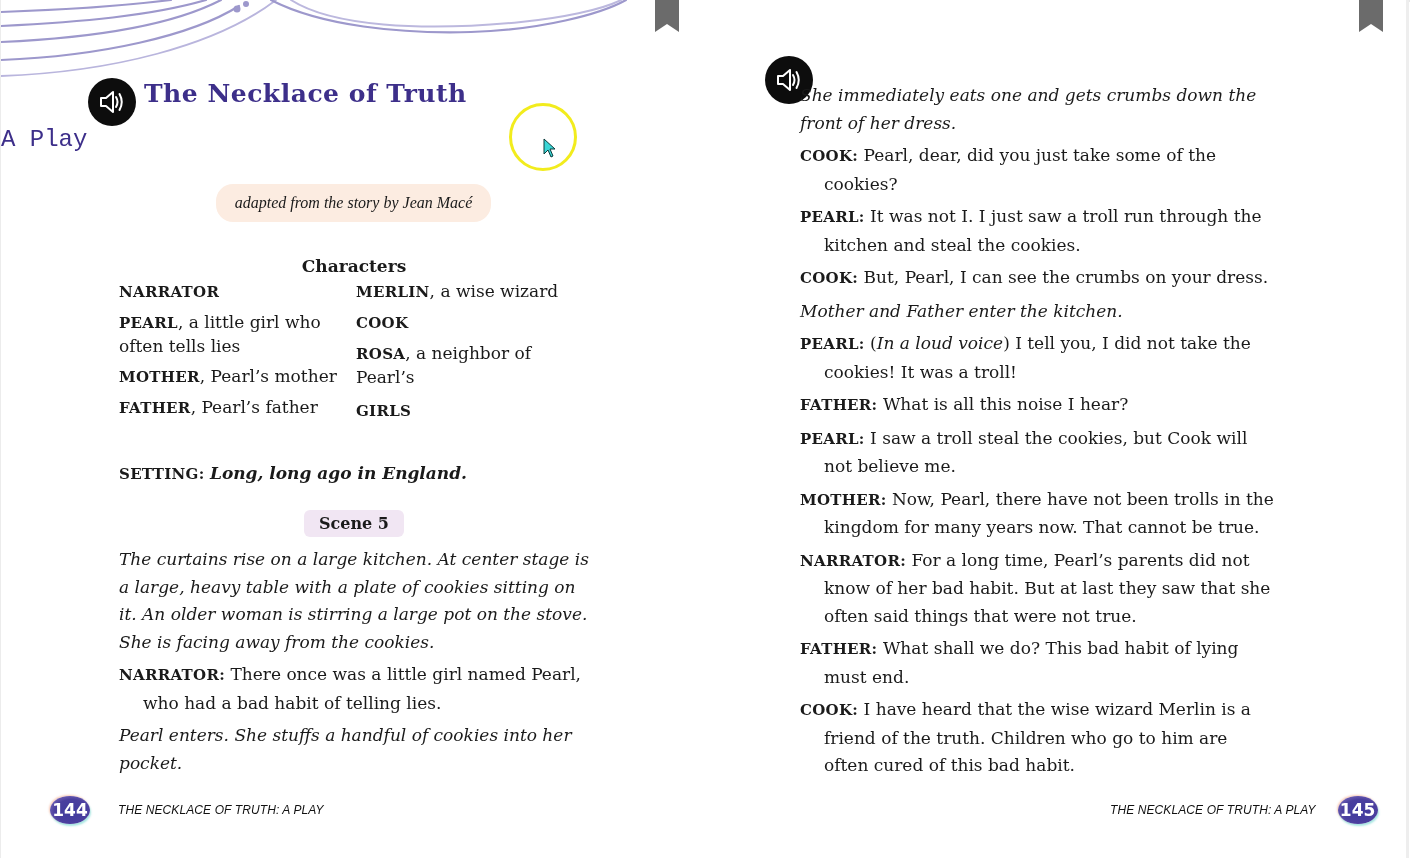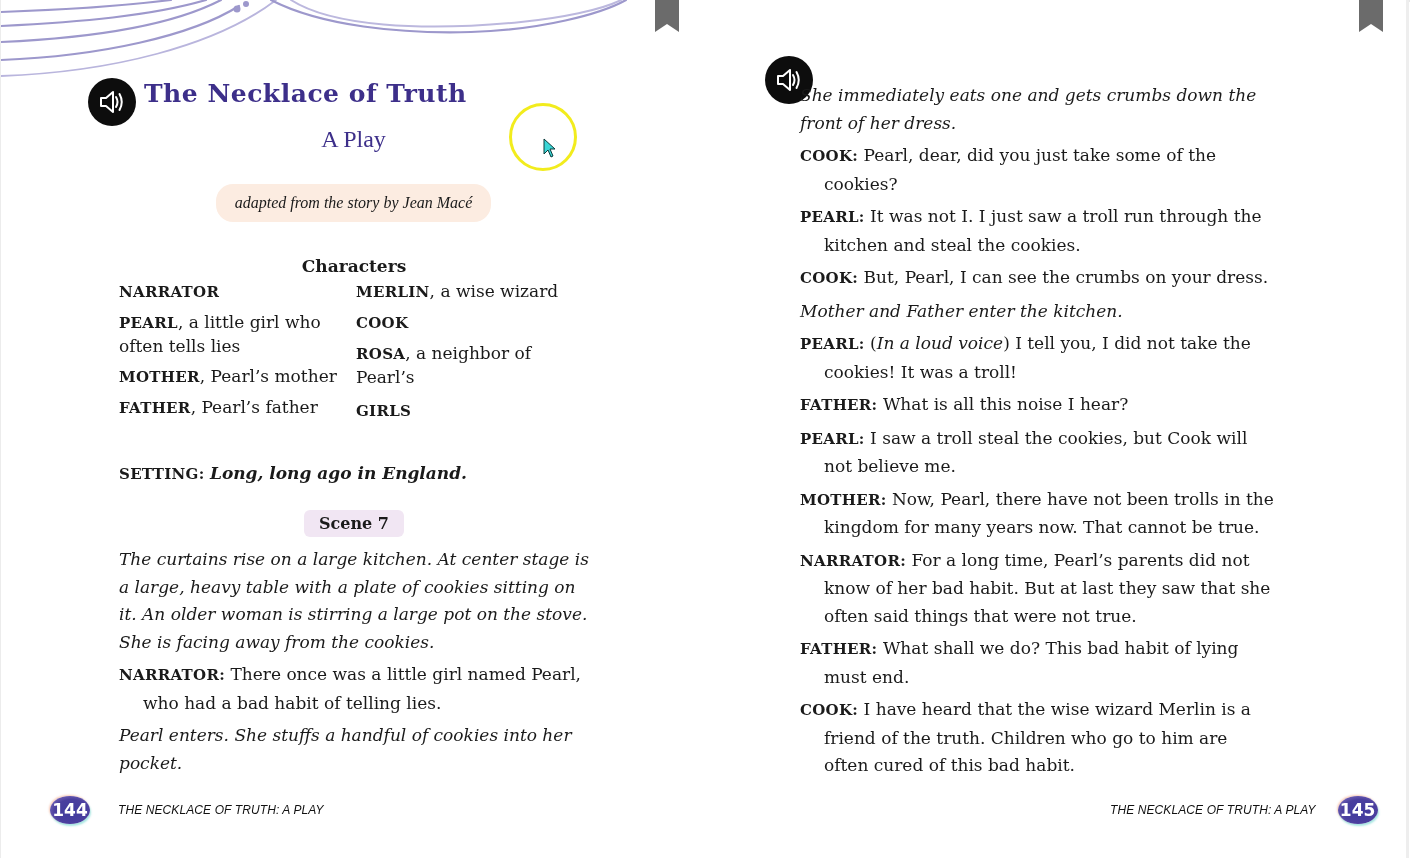--- a/index.html
+++ b/index.html
@@ -24,22 +24,22 @@
       position: absolute; width: 48px; height: 48px; border-radius: 50%;
       background: #0d0d0d; display: flex; align-items: center; justify-content: center; cursor: pointer;
     }
 
     .title {
       position: absolute; left: 143px; top: 79px; margin: 0;
       font-family: "DejaVu Serif", serif; font-weight: bold; font-size: 25px;
       color: #3d2f8a; letter-spacing: 0.5px; white-space: nowrap;
     }
     .subtitle {
-      position: absolute; left: 0; width: 705px; top: 126px; text-align: center;
-      font-family: Liberation Serif, serif; font-size: 24px; color: #3d2f8a;
+      position: absolute; left: 0; width: 705px; top: 126px; 
+      font-family: Liberation Mono, monospace; font-size: 24px; color: #3d2f8a;
     }
     .credit {
       position: absolute; left: 215px; top: 184px; width: 275px; height: 38px;
       background: #fcece1; border-radius: 17px;
       display: flex; align-items: center; justify-content: center;
       font-family: "Liberation Serif", serif; font-style: italic; font-size: 16px; color: #1a1a1a;
     }
 
     .char-heading {
       position: absolute; left: 118px; width: 470px; top: 256px; text-align: center;
@@ -142,21 +142,21 @@
       <div class="c"><span class="nm">COOK</span><span></span></div>
       <div class="c"><span class="nm">ROSA</span><span>, a neighbor of Pearl’s</span></div>
       <div class="c" style="margin-top:10px;"><span class="nm">GIRLS</span><span></span></div>
     </div>
 
     <div class="setting">
       <span class="nm">SETTING:</span>
       <i>Long, long ago in England.</i>
     </div>
 
-    <div class="scene-pill">Scene 7</div>
+    <div class="scene-pill">Scene 5</div>
 
     <div class="body-block left-body">
       <p class="line stage" style="padding-left:0;text-indent:0;">The curtains rise on a large kitchen. At center stage is a large, heavy table with a plate of cookies sitting on it. An older woman is stirring a large pot on the stove. She is facing away from the cookies.</p>
       <p class="line"><span class="spk">NARRATOR:</span> <span>There once was a little girl named Pearl, who had a bad habit of telling lies.</span></p>
       <p class="line stage" style="padding-left:0;text-indent:0;">Pearl enters. She stuffs a handful of cookies into her pocket.</p>
     </div>
 
     <div class="footer left">
       <div class="page-num">144</div>
       <span class="runhead">THE NECKLACE OF TRUTH: A PLAY</span>

